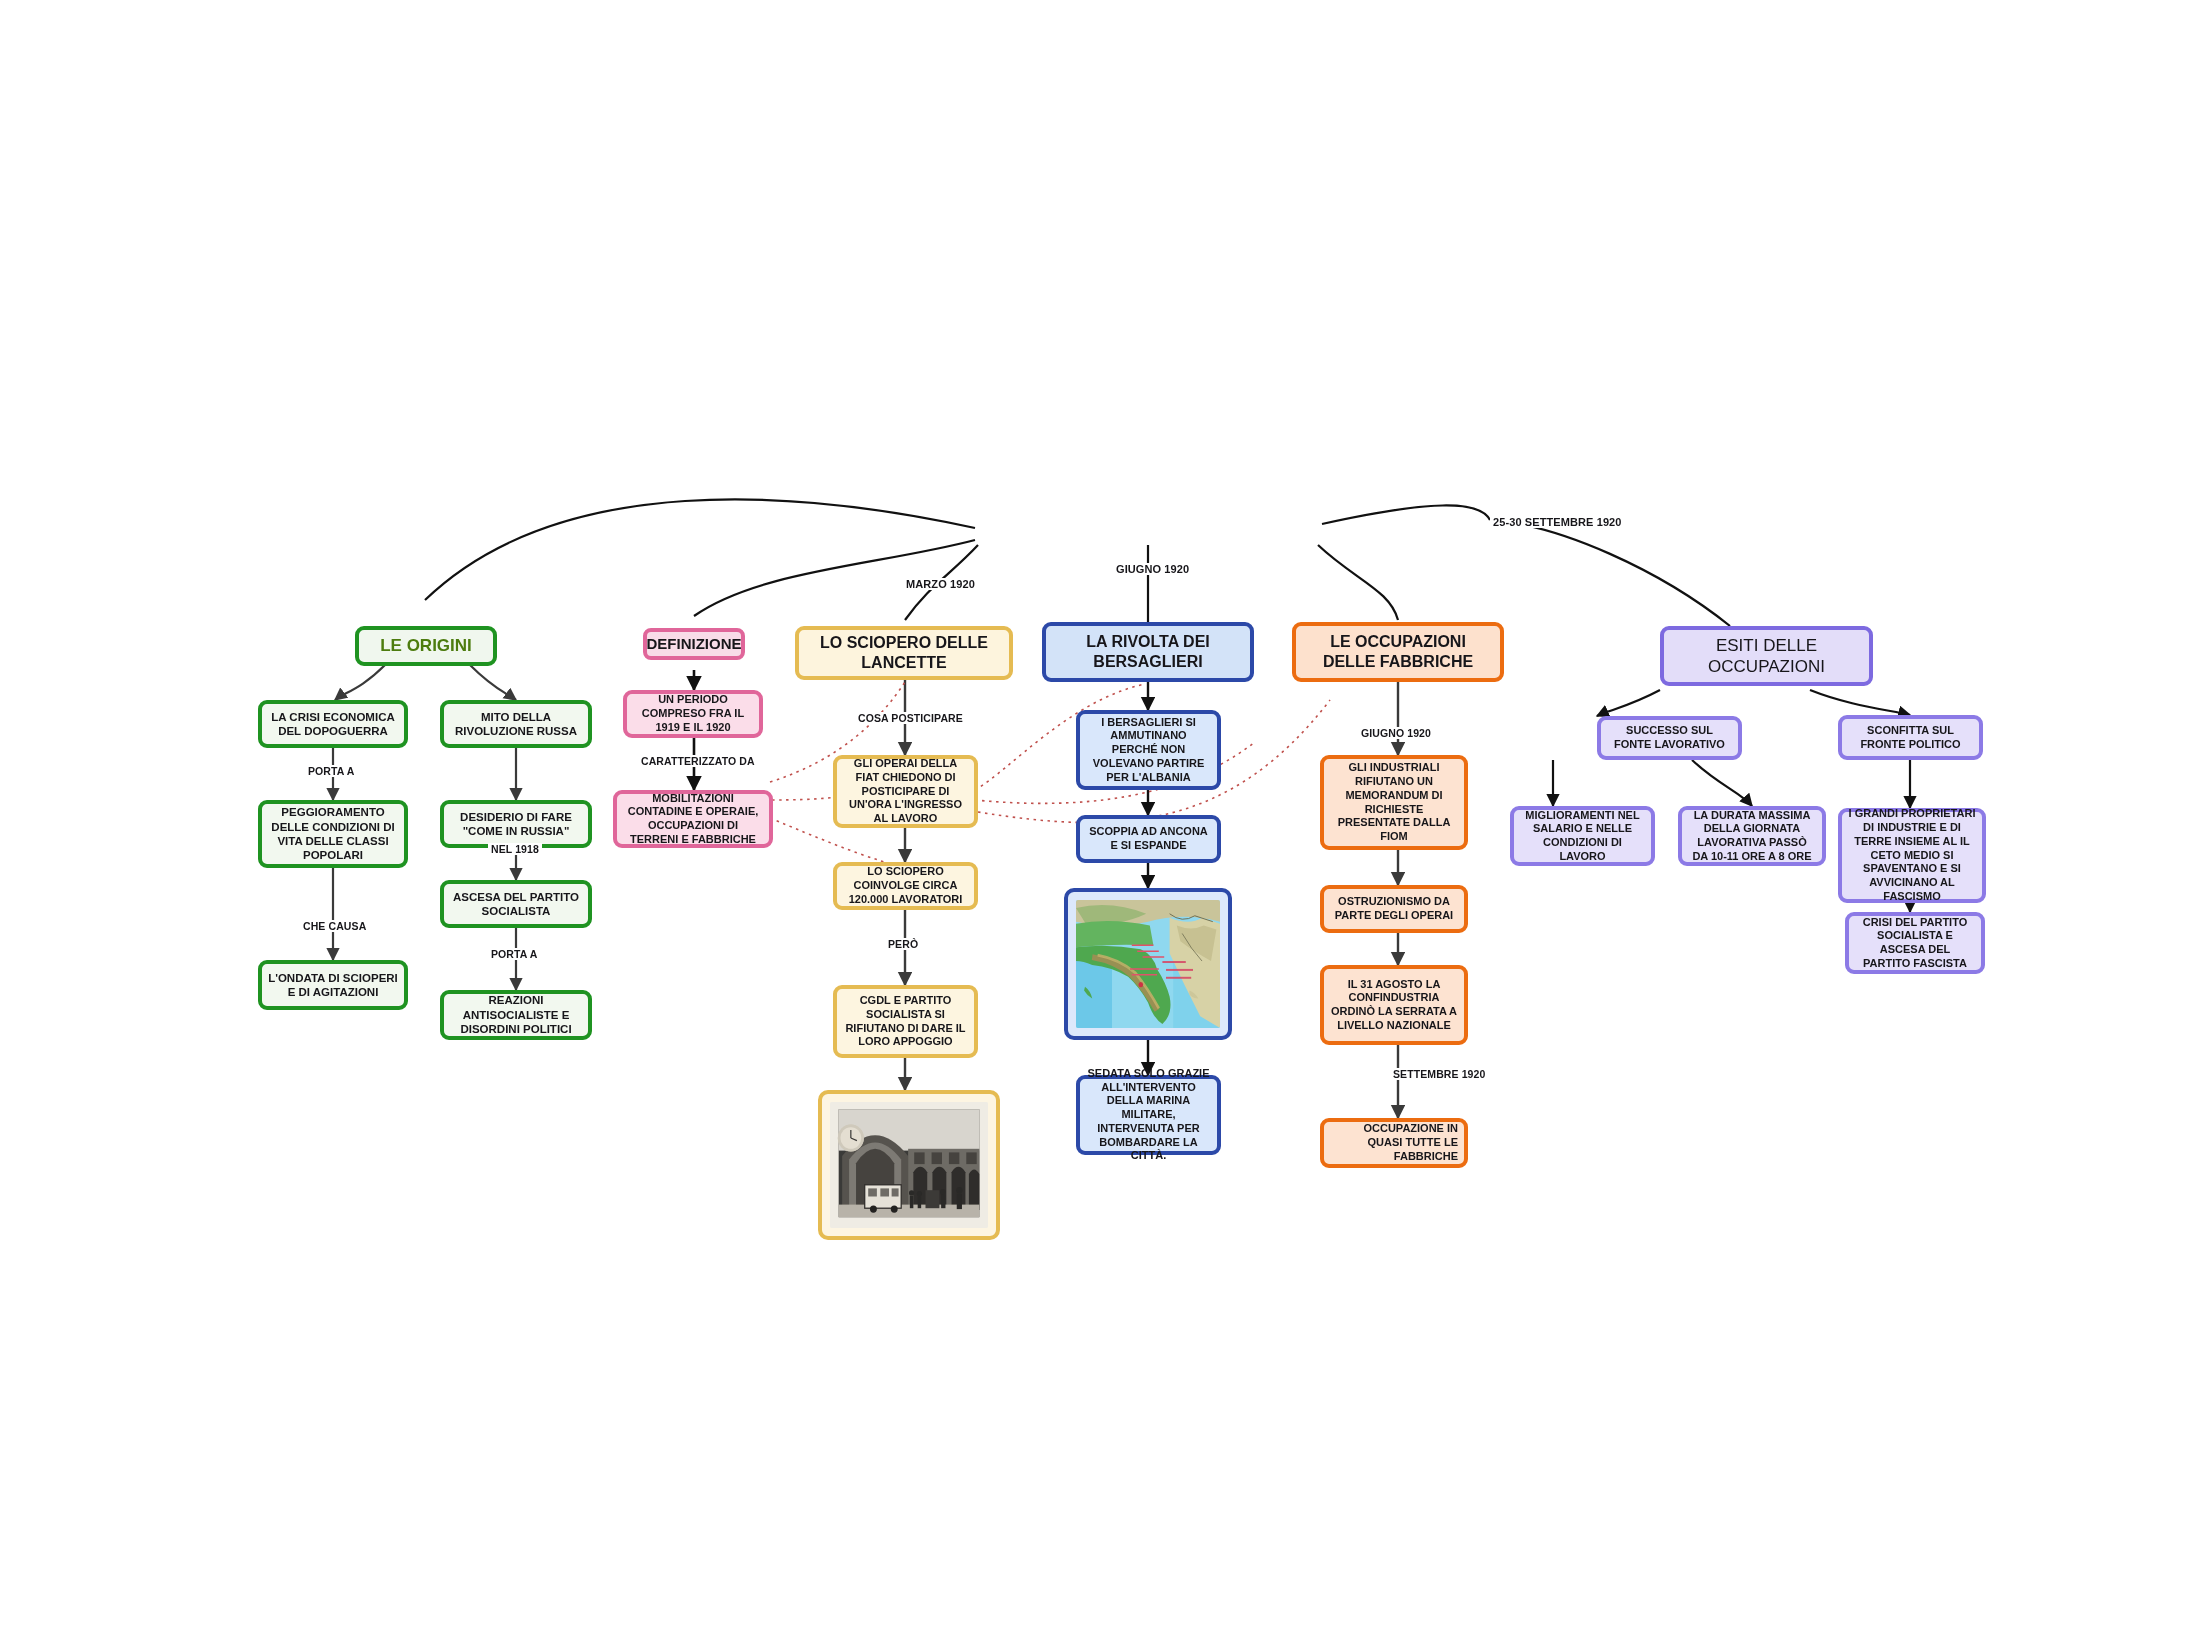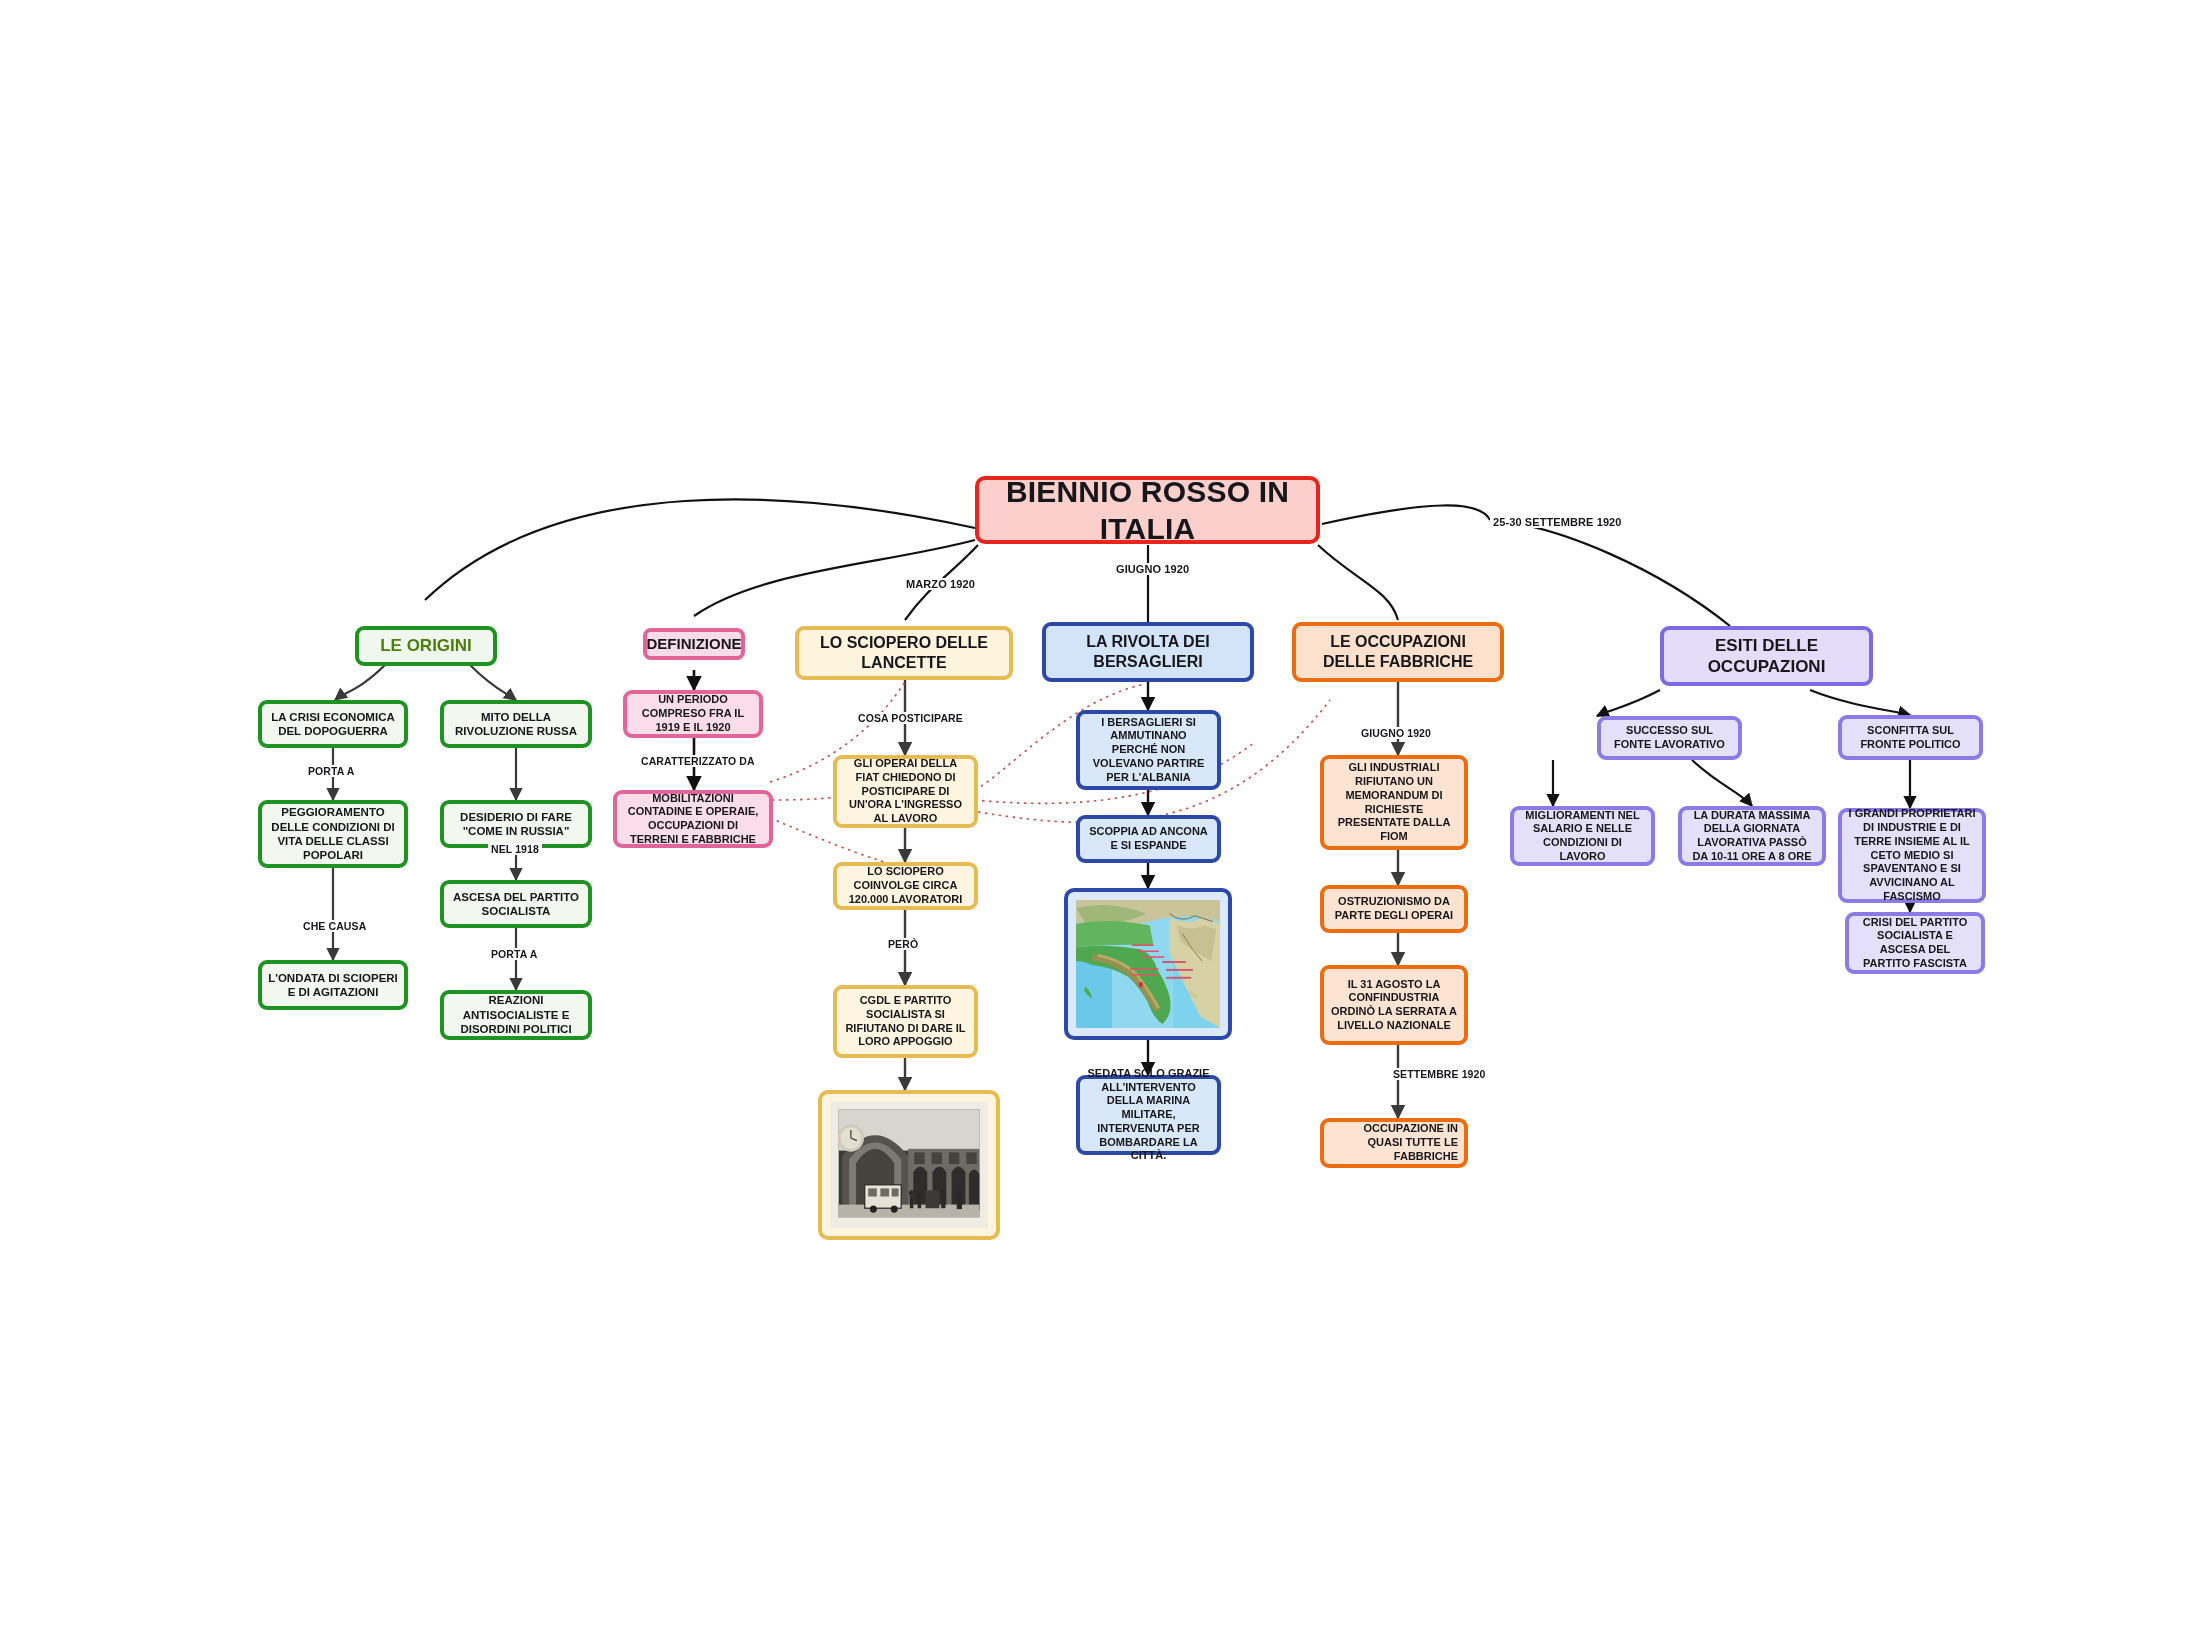--- a/index.html
+++ b/index.html
@@ -29,21 +29,21 @@
 
   
   .b-head{background:#d3e3f8;border:4px solid #2c49a8;font-size:16px;font-weight:700;color:#17161a;}
   .b-node{background:#d9e7fb;border:4px solid #2c49a8;font-size:11px;font-weight:600;color:#17161a;}
 
   
   .o-head{background:#fde1cd;border:4px solid #ec6c10;font-size:16px;font-weight:700;color:#17161a;}
   .o-node{background:#fde3d1;border:4px solid #ec6c10;font-size:11px;font-weight:600;color:#17161a;}
 
   
-  .v-head{background:#e3ddf9;border:4px solid #7d6ae0;font-size:17px;font-weight:700;color:#17161a;}
+  .v-head{background:#e3ddf9;border:4px solid #7d6ae0;font-size:17px;font-weight:400;color:#17161a;}
   .v-node{background:#e5e0fa;border:4px solid #8c7ae6;font-size:11px;font-weight:700;color:#17161a;}
 
   
   .img-node{position:absolute;box-sizing:border-box;border-radius:10px;padding:8px;}
   .img-blue{background:#dce8fb;border:4px solid #2c49a8;}
   .img-yellow{background:#fdf5e2;border:4px solid #e5bb52;}
   .img-inner{width:100%;height:100%;border-radius:2px;overflow:hidden;position:relative;}
 
   
   .elabel{position:absolute;font-size:10.5px;font-weight:700;color:#17161a;white-space:nowrap;
@@ -131,23 +131,20 @@
     <g stroke="#c0514d" stroke-width="1.6" fill="none" stroke-dasharray="2.5,4.5">
       <path d="M770,782 C840,760 880,720 905,682"></path>
       <path d="M772,800 C860,800 880,790 910,772"></path>
       <path d="M770,818 C870,860 900,870 970,880"></path>
       <path d="M975,790 C1010,770 1070,700 1145,684"></path>
       <path d="M975,800 C1080,810 1180,800 1255,742"></path>
       <path d="M978,812 C1120,835 1230,830 1330,700"></path>
     </g>
   </svg>
 
-  <div class="node root" style="left:975px;top:476px;width:345px;height:68px;">
-    <span>BIENNIO ROSSO IN ITALIA</span>
-  </div>
 
   <div class="elabel big" style="left:903px;top:578px;">MARZO 1920</div>
   <div class="elabel big" style="left:1113px;top:563px;">GIUGNO 1920</div>
   <div class="elabel big" style="left:1490px;top:516px;">25-30 SETTEMBRE 1920</div>
 
   <div class="node g-head" style="left:355px;top:626px;width:142px;height:40px;">
     <span>LE ORIGINI</span>
   </div>
 
   <div class="node g-node" style="left:258px;top:700px;width:150px;height:48px;">

